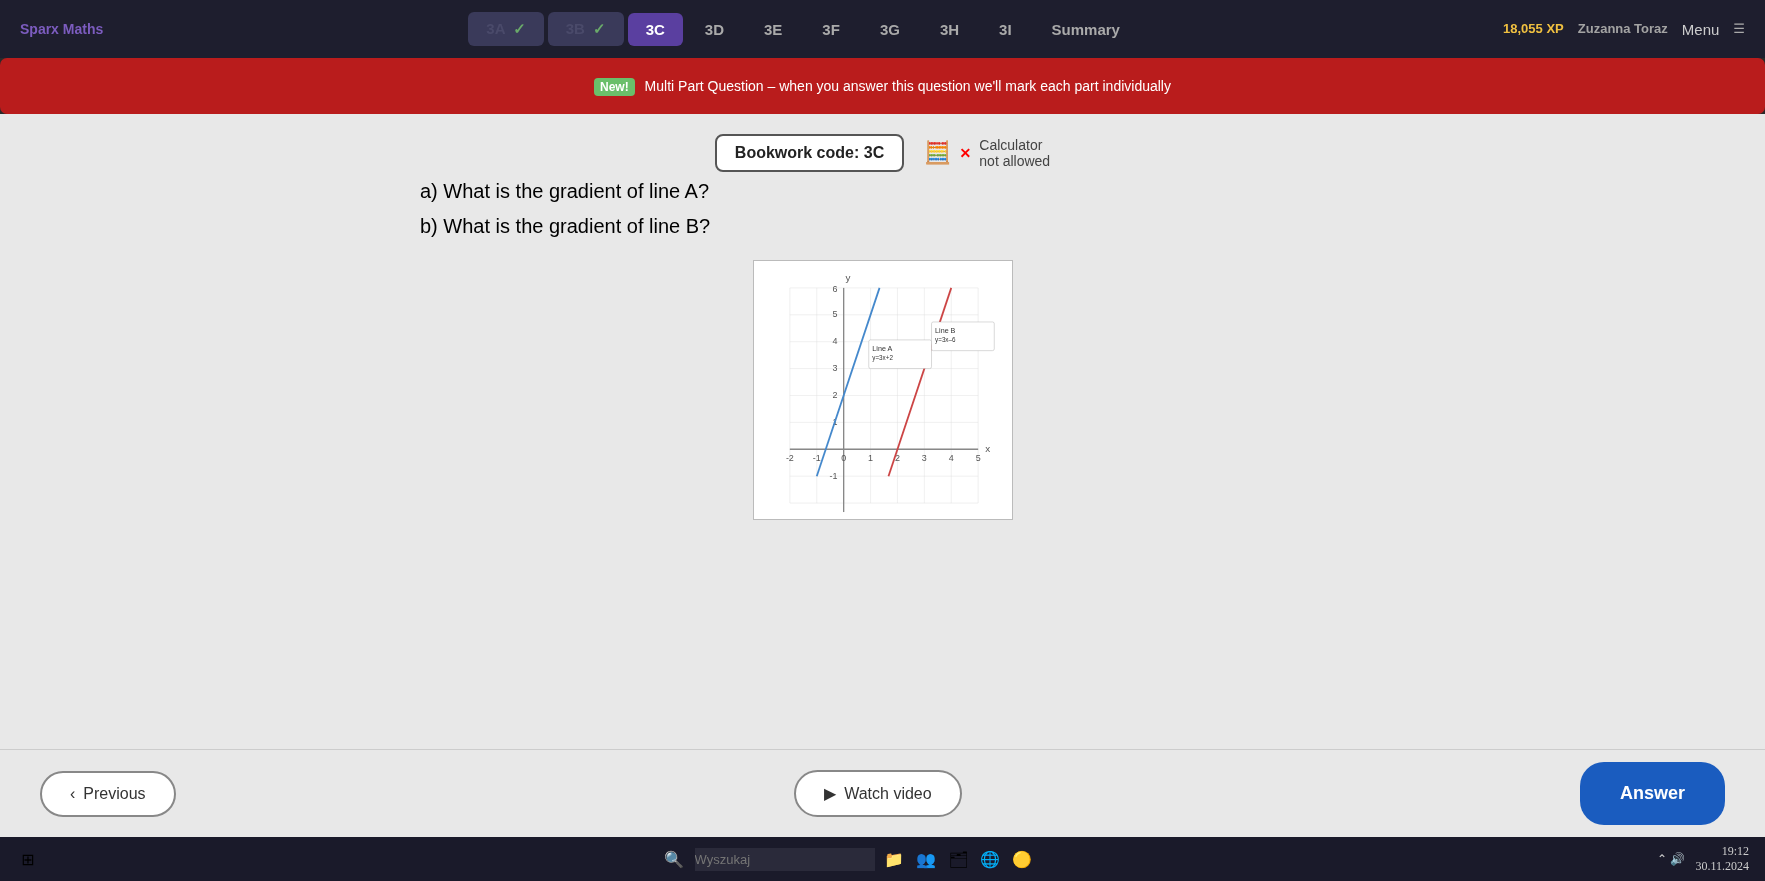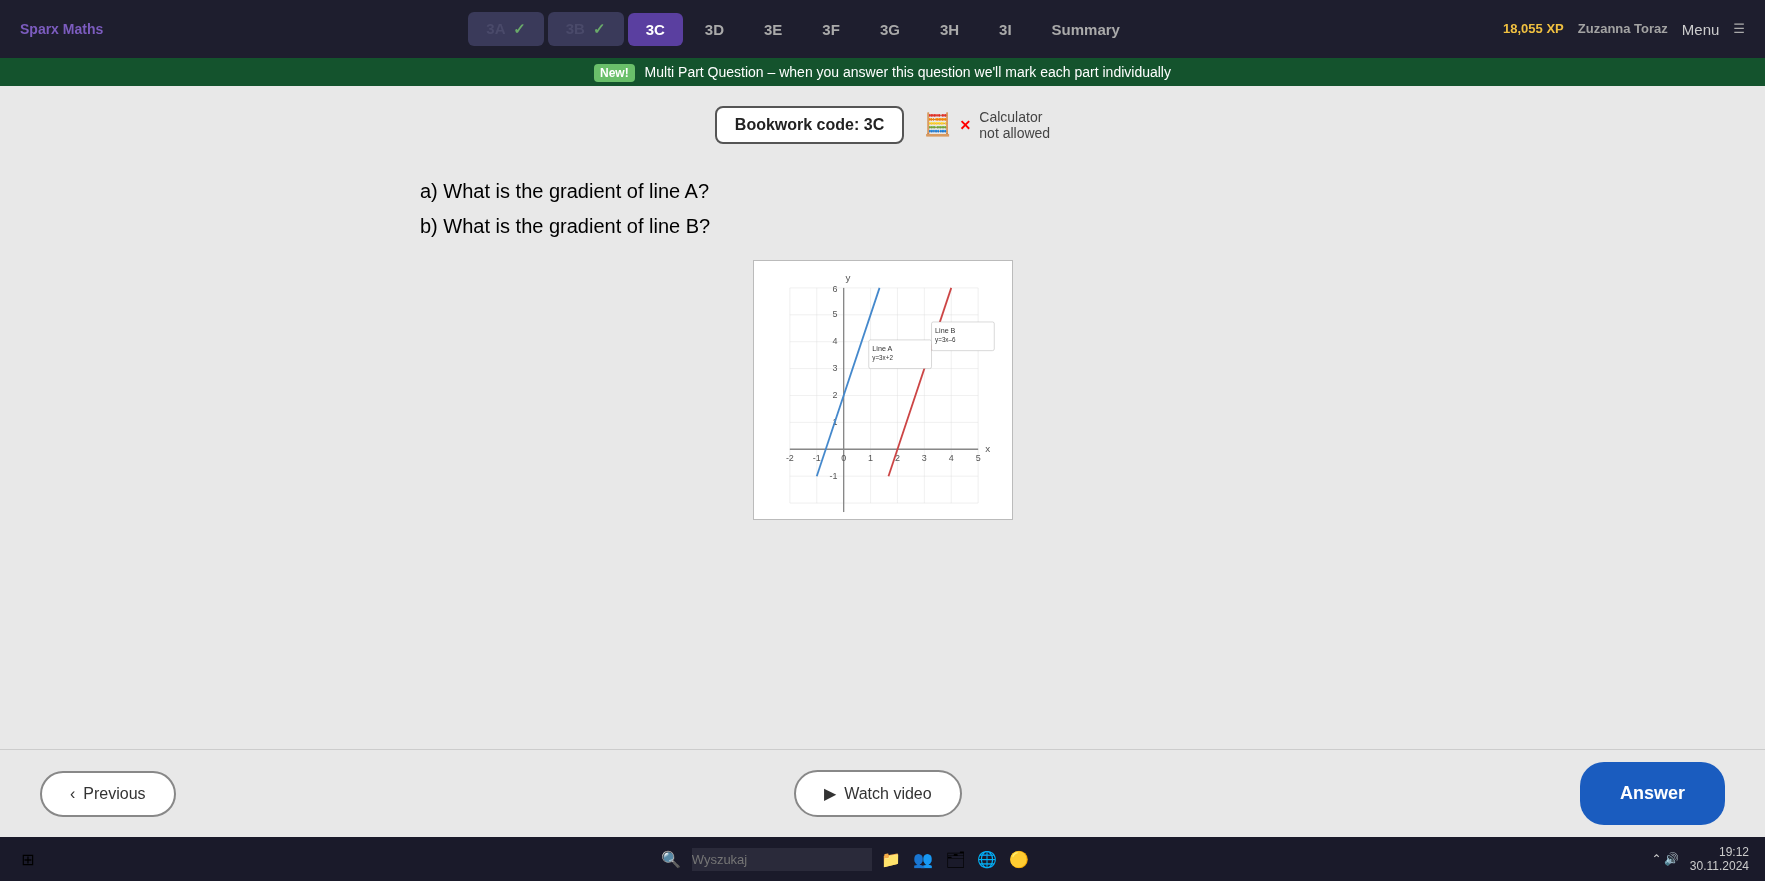--- a/index.html
+++ b/index.html
@@ -77,25 +77,26 @@
     }
     .xp-badge {
       color: #f0c040;
       font-weight: bold;
     }
     .username { color: #a3a3a3; font-weight: bold; }
     .menu-btn { color: #ccc; cursor: pointer; font-size: 15px; }
 
     
     .banner {
-      background: #14532d;
+      background: #b91c1c;
       color: white;
       text-align: center;
-      padding: 6px;
+      padding: 20px;
       font-size: 14px;
+      border-radius: 7px;
     }
     .banner .new-badge {
       background: #6abf6a;
       border-radius: 4px;
       padding: 2px 6px;
       font-size: 12px;
       font-weight: bold;
       margin-right: 6px;
     }
 
@@ -107,21 +108,21 @@
       flex-direction: column;
       align-items: center;
       padding: 20px 0 0 0;
       position: relative;
     }
 
     .bookwork-row {
       display: flex;
       align-items: center;
       gap: 20px;
-      margin-bottom: 36px;
+      margin-bottom: 8px;
     }
     .bookwork-code {
       border: 2px solid #555;
       border-radius: 8px;
       padding: 8px 18px;
       font-size: 16px;
       font-weight: 600;
       background: white;
       color: #222;
     }
@@ -248,21 +249,21 @@
     }
     .taskbar-icon {
       width: 24px;
       height: 24px;
       display: flex;
       align-items: center;
       justify-content: center;
       font-size: 16px;
       cursor: pointer;
     }
-    .time-block { text-align: right; }
+    .time-block { text-align: right; font-family: Liberation Serif, serif; }
   </style>
 </head>
 <body>
 
 <div class="screen">
 
   <div class="top-bar">
     <span class="brand">Sparx Maths</span>
     <div class="nav-tabs">
       <button class="nav-tab completed">

